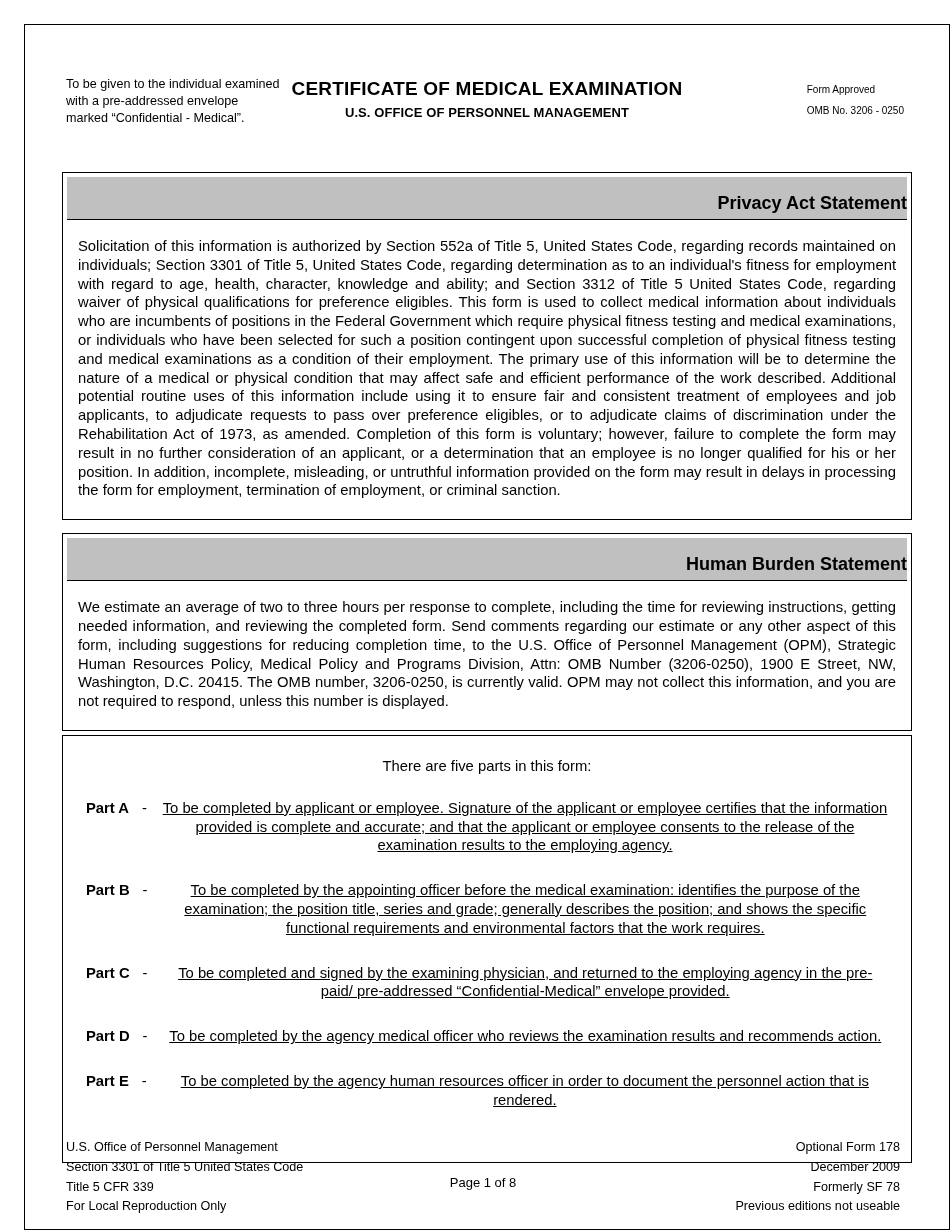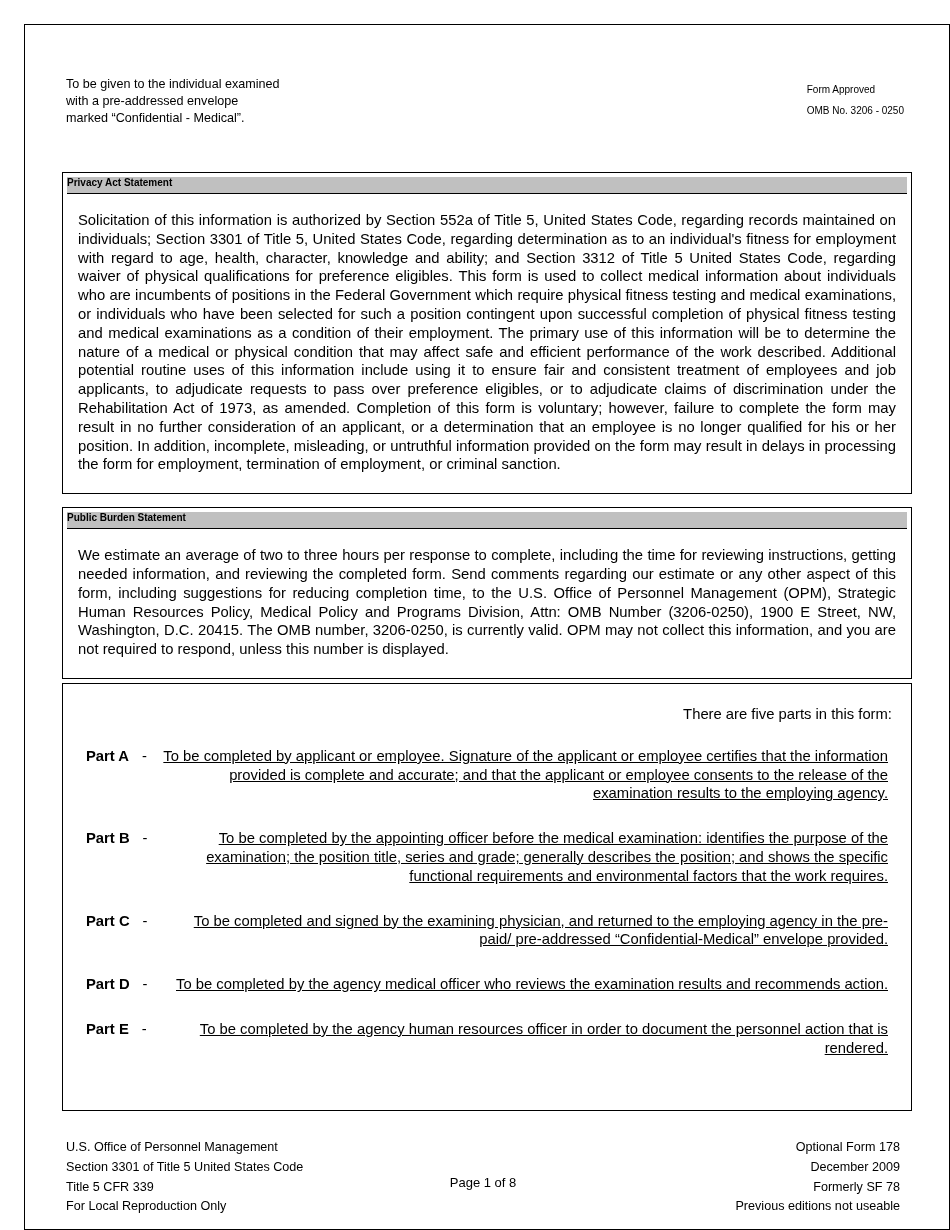--- a/index.html
+++ b/index.html
@@ -22,29 +22,29 @@
   .form-subtitle { font-size: 13px; font-weight: bold; margin-top: 5px; letter-spacing: 0.1px; }
   .form-approved { position: absolute; right: 0; top: 3px; font-size: 10px; line-height: 17px; }
 
   
   .section { border: 1.5px solid #000; }
   .sec-privacy { margin-bottom: 13px; }
   .sec-burden  { margin-bottom: 4px; }
   .section-header {
     background: #c0c0c0;
     border-bottom: 1.5px solid #000;
-    text-align: left; font-weight: bold;
-    font-size: 10px; padding: 0 0 5px;
+    text-align: right; font-weight: bold;
+    font-size: 18px; padding: 16px 0 5px;
   }
   .section-body {
     padding: 13px 11px 15px;
     font-size: 14.8px; line-height: 18.8px;
     text-align: justify;
   }
-  .instructions-body { text-align: right; padding: 13px 11px 44px; }
+  .instructions-body { text-align: center; padding: 13px 11px 44px; }
   .instr-intro { margin-bottom: 19px; }
   .part { display: flex; margin-bottom: 18px; align-items: flex-start; }
   .part:last-child { margin-bottom: 0; }
   .part-label { font-weight: bold; white-space: nowrap; }
   .part-sep { padding: 0 7px 0 5px; }
   .part-text { flex: 1; text-decoration: underline; }
 
   
   .footer { position: absolute; left: 42px; right: 50px; top: 1116px; font-size: 12.6px; line-height: 15.8px; height: 66px; }
   .footer-left { position: absolute; left: 0; top: 0; }
@@ -54,33 +54,37 @@
 </head>
 <body>
 
 <div class="page">
   <div class="page-border"></div>
 
   <div class="content">
 
     <div class="header">
       <div class="dist-note">To be given to the individual examined with a pre-addressed envelope marked “Confidential - Medical”.</div>
+      <div class="title-block">
+        <div class="form-title">CERTIFICATE OF MEDICAL EXAMINATION</div>
+        <div class="form-subtitle">U.S. OFFICE OF PERSONNEL MANAGEMENT</div>
+      </div>
       <div class="form-approved">
         <div>Form Approved</div>
         <div>OMB No. 3206 - 0250</div>
       </div>
     </div>
 
     <div class="section sec-privacy">
       <div class="section-header">Privacy Act Statement</div>
       <div class="section-body">Solicitation of this information is authorized by Section 552a of Title 5, United States Code, regarding records maintained on individuals; Section 3301 of Title 5, United States Code, regarding determination as to an individual's fitness for employment with regard to age, health, character, knowledge and ability; and Section 3312 of Title 5 United States Code, regarding waiver of physical qualifications for preference eligibles.  This form is used to collect medical information about individuals who are incumbents of positions in the Federal Government which require physical fitness testing and medical examinations, or individuals who have been selected for such a position contingent upon successful completion of physical fitness testing and medical examinations as a condition of their employment.  The primary use of this information will be to determine the nature of a medical or physical condition that may affect safe and efficient performance of the work described.  Additional potential routine uses of this information include using it to ensure fair and consistent treatment of employees and job applicants, to adjudicate requests to pass over preference eligibles, or to adjudicate claims of discrimination under the Rehabilitation Act of 1973, as amended.  Completion of this form is voluntary; however, failure to complete the form may result in no further consideration of an applicant, or a determination that an employee is no longer qualified for his or her position.  In addition, incomplete, misleading, or untruthful information provided on the form may result in delays in processing the form for employment, termination of employment, or criminal sanction.</div>
     </div>
 
     <div class="section sec-burden">
-      <div class="section-header">Public Burden Statement</div>
+      <div class="section-header">Human Burden Statement</div>
       <div class="section-body">We estimate an average of two to three hours per response to complete, including the time for reviewing instructions, getting needed information, and reviewing the completed form. Send comments regarding our estimate or any other aspect of this form, including suggestions for reducing completion time, to the U.S. Office of Personnel Management (OPM), Strategic Human Resources Policy, Medical Policy and Programs Division, Attn: OMB Number (3206-0250), 1900 E Street, NW, Washington, D.C. 20415. The OMB number, 3206-0250, is currently valid.  OPM may not collect this information, and you are not required to respond, unless this number is displayed.</div>
     </div>
 
     <div class="section sec-instructions">
       <div class="section-body instructions-body">
         <div class="instr-intro">There are five parts in this form:</div>
 
         <div class="part">
           <span class="part-label">Part A</span>
           <span class="part-sep">-</span>

